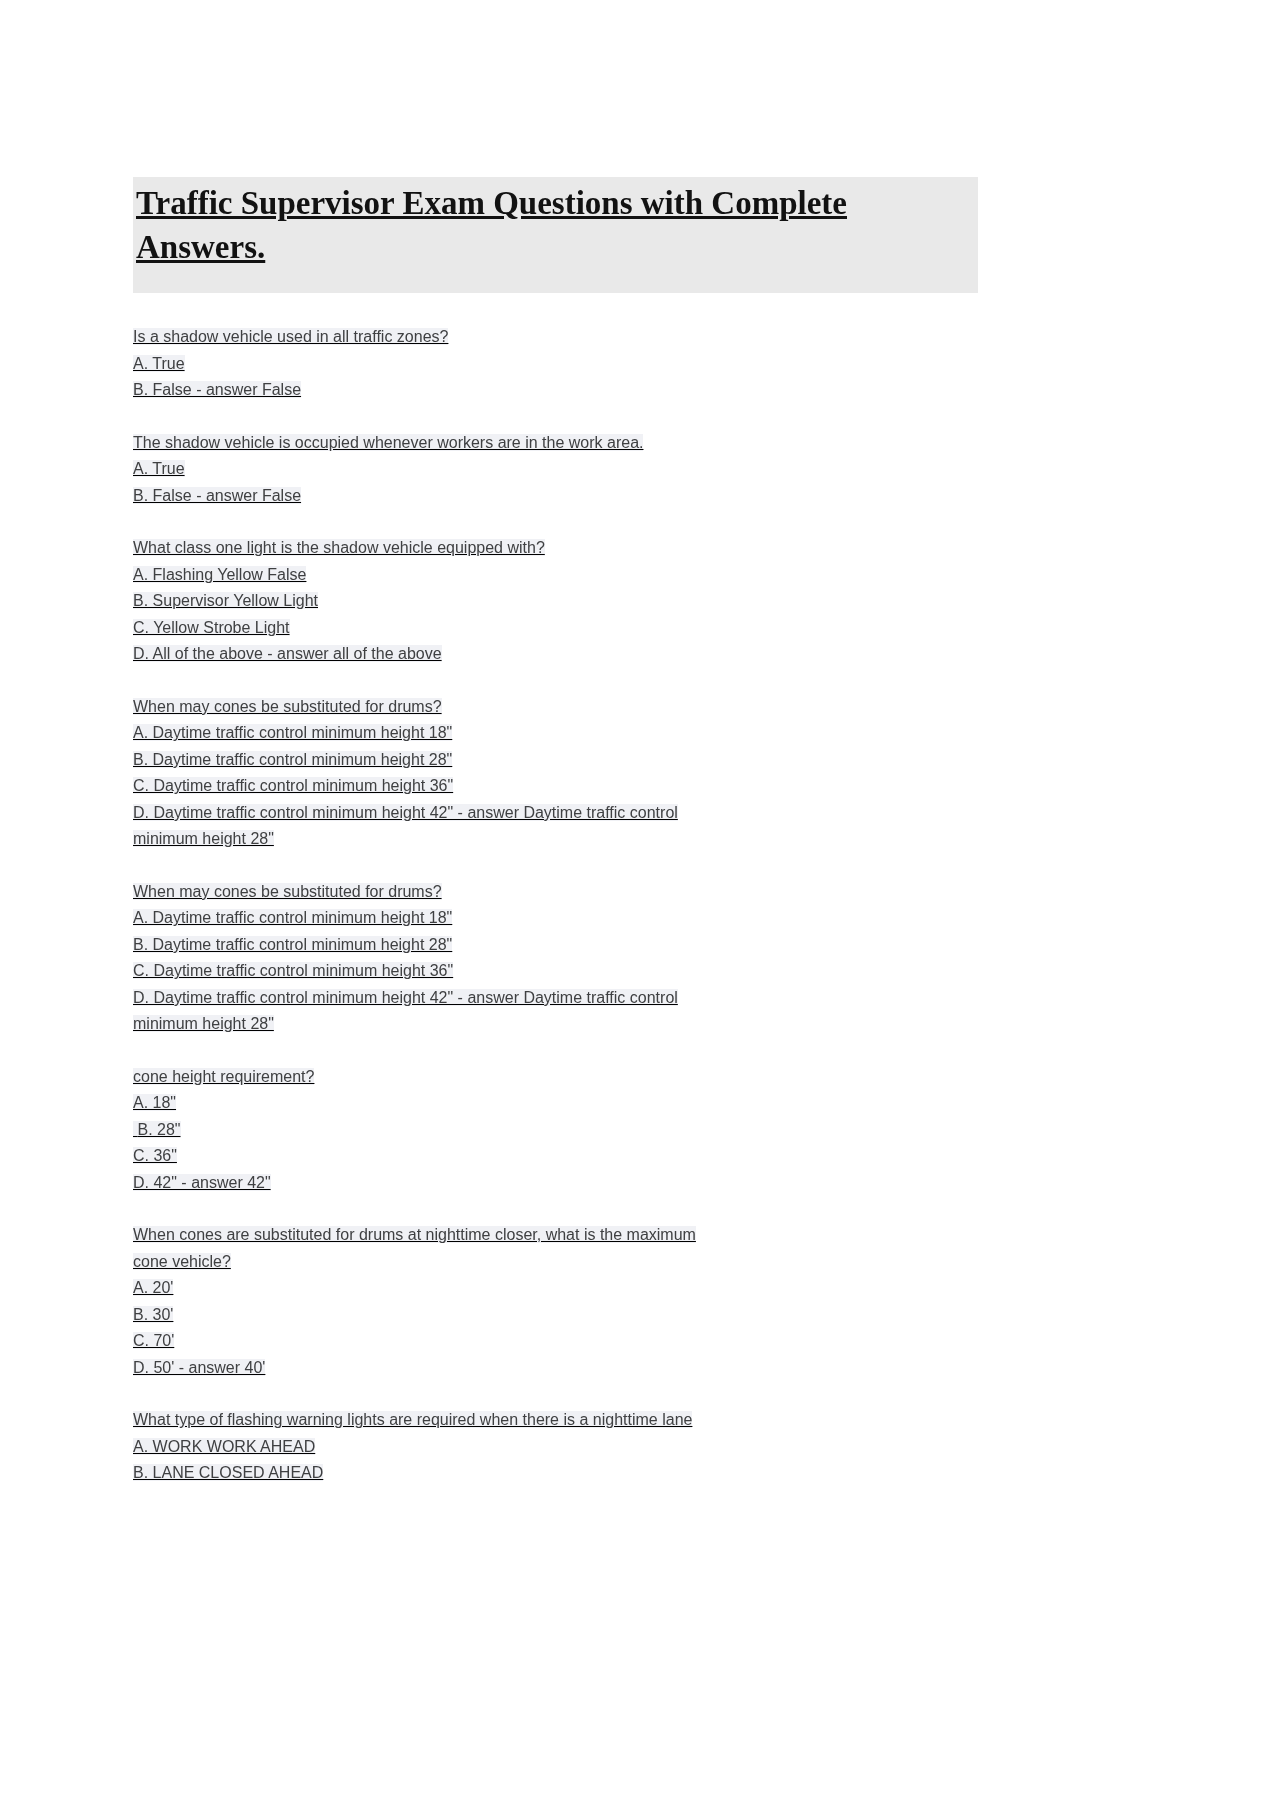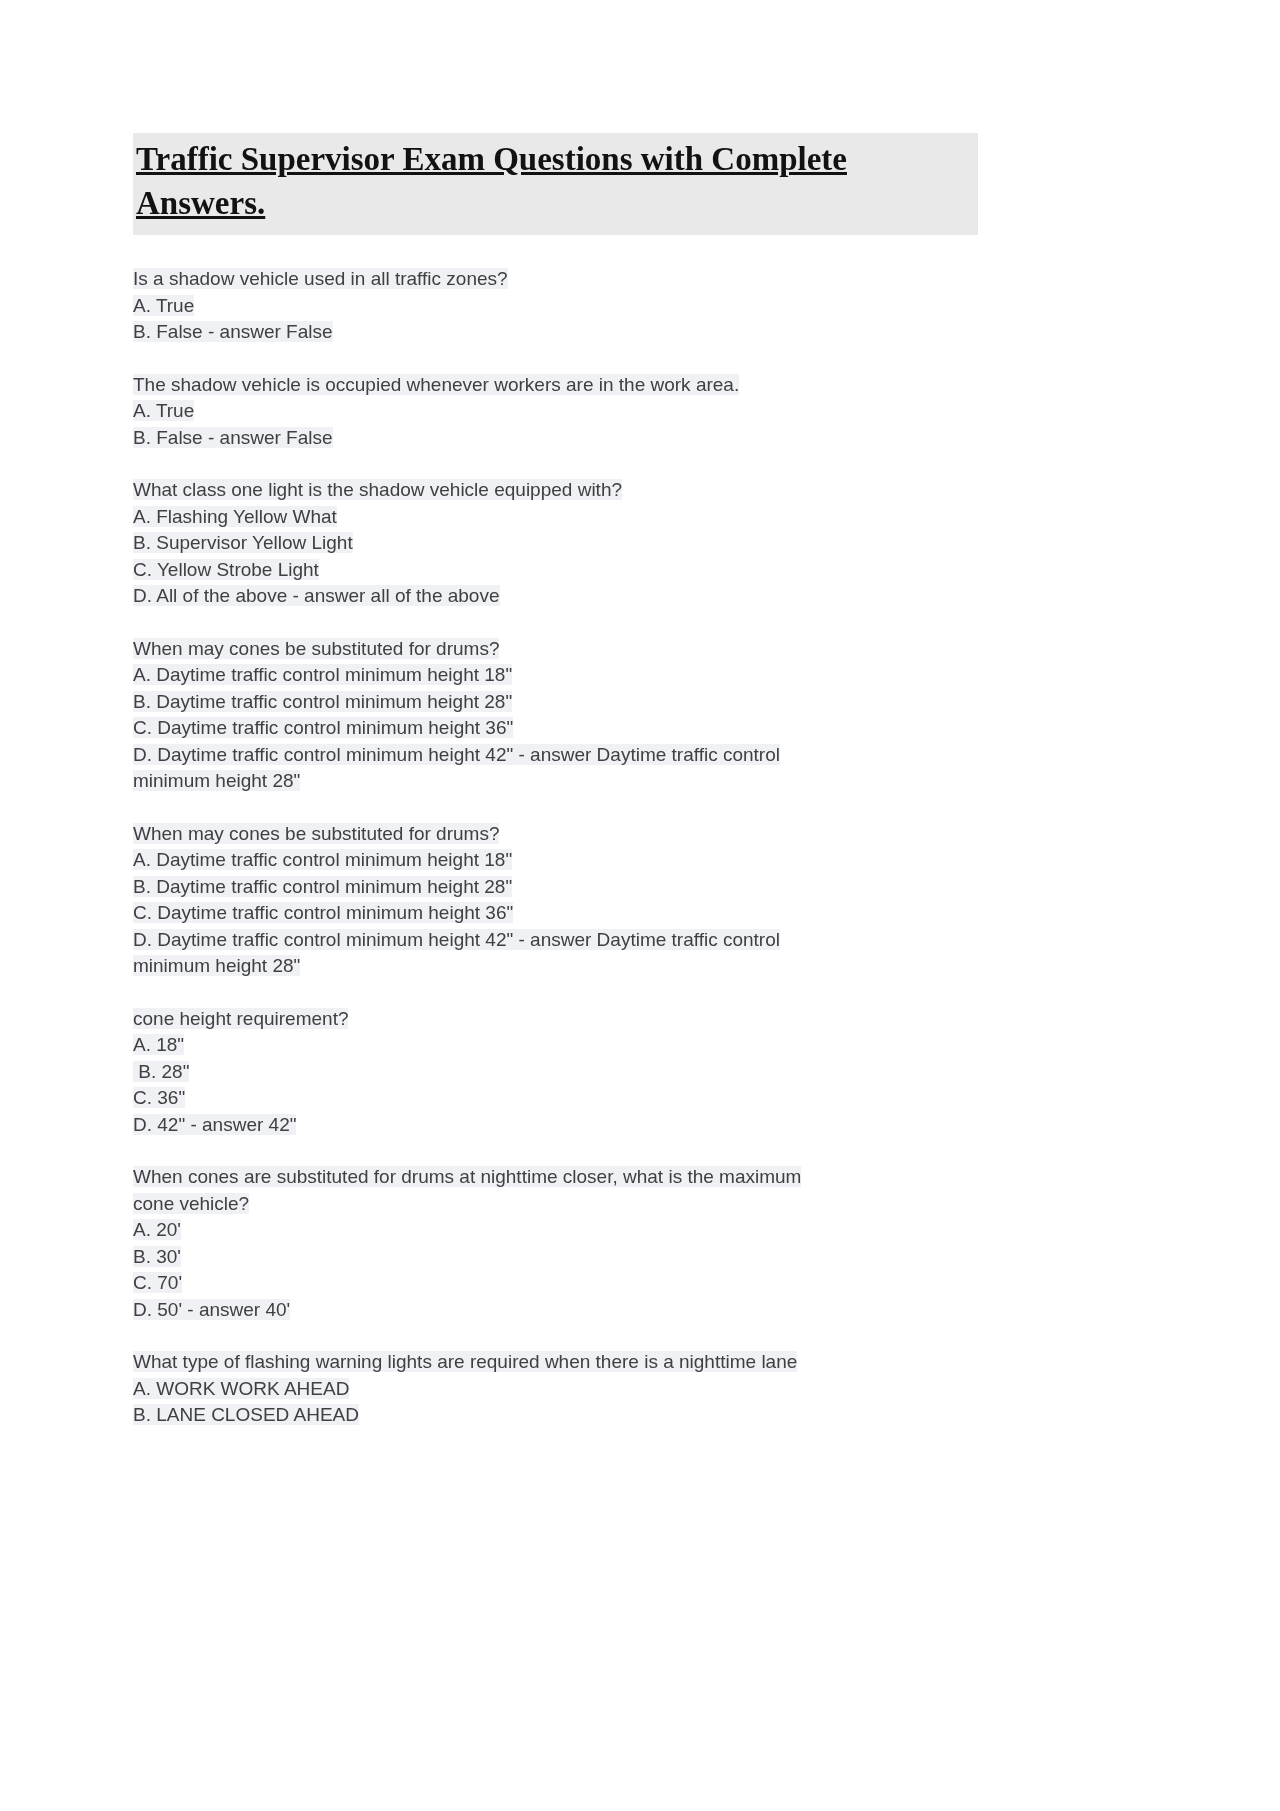--- a/index.html
+++ b/index.html
@@ -14,40 +14,42 @@
     overflow: hidden;
   }
   .page {
     position: absolute;
     left: 133px;
     top: 133px;
     width: 845px;
   }
   .title-block {
     background: var(--title-bg, #e9e9e9);
-    padding: 4px 4px 10px 3px;
+    padding: 4px 4px 24px 3px;
+    margin-top: 44px;
   }
   .doc-title {
     font-family: "Liberation Serif", serif;
     font-size: 33px;
     font-weight: bold;
     line-height: 1.34;
     color: var(--title-color, #121212);
     text-decoration: underline;
   }
   .questions {
     margin-top: 31px;
   }
   .q-block {
     margin-bottom: 26px;
   }
   .q-line {
     line-height: 26.5px;
     min-height: 26.5px;
-    font-size: 19px;
+    font-size: 16px;
+    text-decoration: underline;
   }
   .hl {
     background: var(--hl, #f0f1f5);
     color: var(--text-color, #3f4042);
     white-space: pre-wrap;
   }
 </style>
 </head>
 <body>
 
@@ -61,21 +63,21 @@
         <div class="q-line"><span class="hl">A. True</span></div>
         <div class="q-line"><span class="hl">B. False - answer False</span></div>
       </div>
       <div class="q-block">
         <div class="q-line"><span class="hl">The shadow vehicle is occupied whenever workers are in the work area.</span></div>
         <div class="q-line"><span class="hl">A. True</span></div>
         <div class="q-line"><span class="hl">B. False - answer False</span></div>
       </div>
       <div class="q-block">
         <div class="q-line"><span class="hl">What class one light is the shadow vehicle equipped with?</span></div>
-        <div class="q-line"><span class="hl">A. Flashing Yellow What</span></div>
+        <div class="q-line"><span class="hl">A. Flashing Yellow False</span></div>
         <div class="q-line"><span class="hl">B. Supervisor Yellow Light</span></div>
         <div class="q-line"><span class="hl">C. Yellow Strobe Light</span></div>
         <div class="q-line"><span class="hl">D. All of the above - answer all of the above</span></div>
       </div>
       <div class="q-block">
         <div class="q-line"><span class="hl">When may cones be substituted for drums?</span></div>
         <div class="q-line"><span class="hl">A. Daytime traffic control minimum height 18"</span></div>
         <div class="q-line"><span class="hl">B. Daytime traffic control minimum height 28"</span></div>
         <div class="q-line"><span class="hl">C. Daytime traffic control minimum height 36"</span></div>
         <div class="q-line"><span class="hl">D. Daytime traffic control minimum height 42" - answer Daytime traffic control</span></div>

